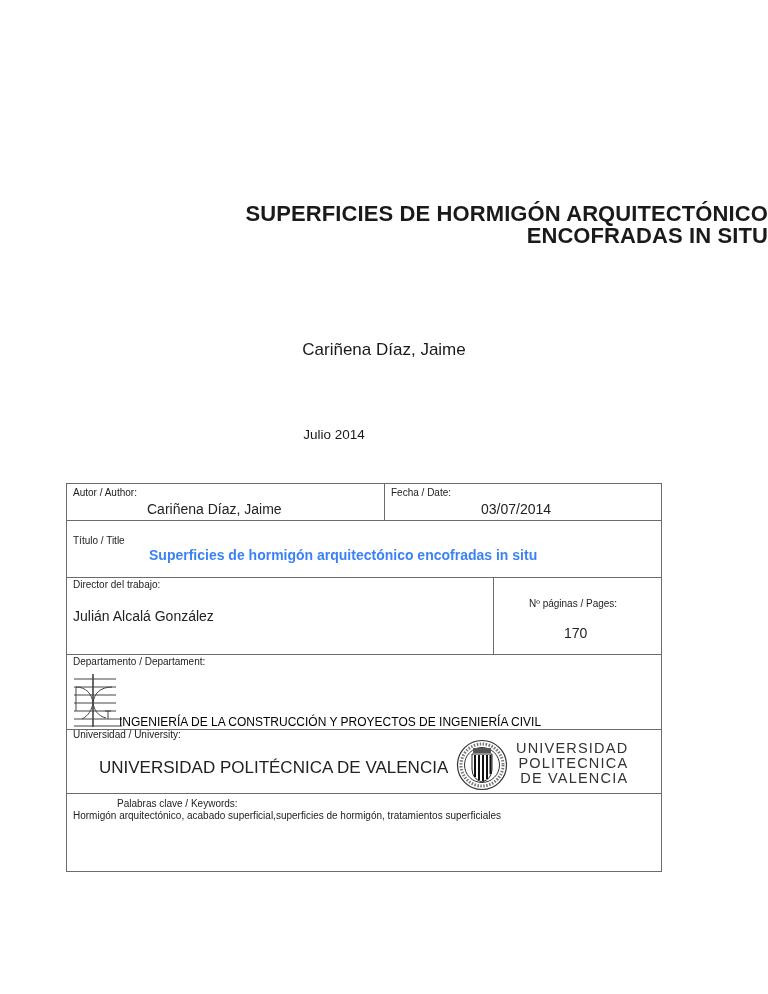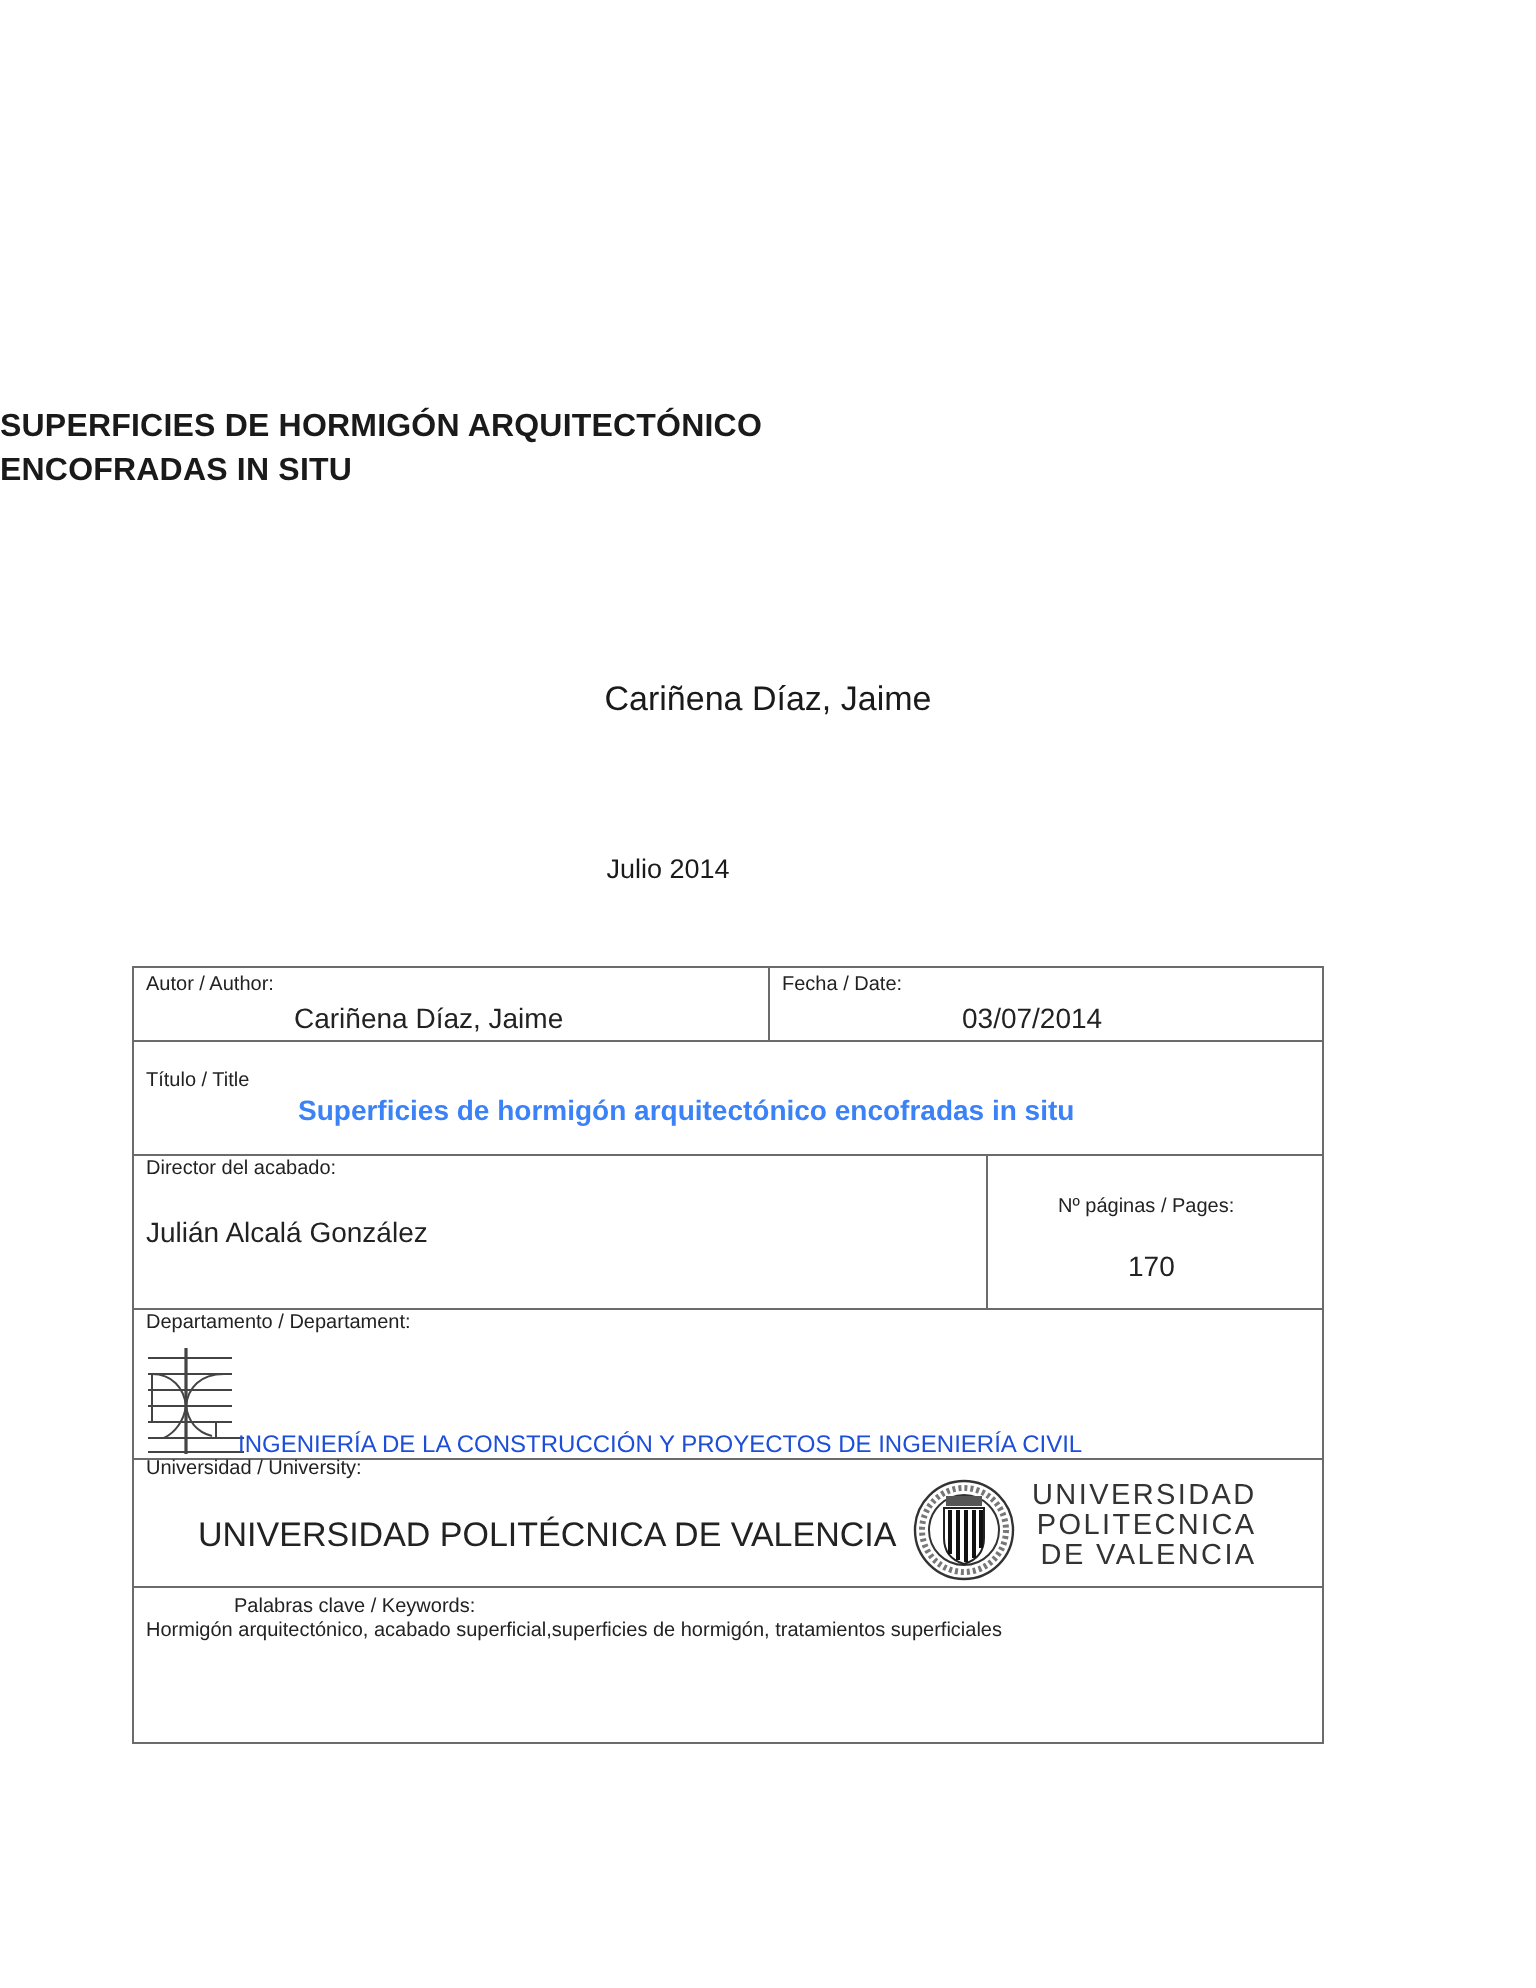--- a/index.html
+++ b/index.html
@@ -2,38 +2,38 @@
 <html><head>
   <meta charset="utf-8">
   <style>
     html, body { margin: 0; padding: 0; background: #ffffff; }
     body {
       width: 768px; height: 994px; position: relative; overflow: hidden;
       font-family: "Liberation Sans", sans-serif; color: #1a1a1a;
     }
     .abs { position: absolute; }
     .title {
-      left: 0; width: 768px; text-align: left; top: 203px;
-      font-weight: bold; font-size: 16px; line-height: 22px; letter-spacing: 0.1px;
+      left: 0; width: 768px; text-align: right; top: 203px;
+      font-weight: bold; font-size: 22px; line-height: 22px; letter-spacing: 0.1px;
     }
     .cover-author { left: 0; width: 768px; text-align: center; top: 340px; font-size: 17px; }
     .cover-date { left: 0; width: 668px; text-align: center; top: 427px; font-size: 13.5px; }
 
     .sheet {
       left: 66px; top: 483px; width: 596px; height: 389px;
       border: 1px solid #6b6b6b; box-sizing: border-box;
     }
     .hline { position: absolute; left: 0; width: 100%; height: 0; border-top: 1px solid #6b6b6b; }
     .vline { position: absolute; width: 0; border-left: 1px solid #6b6b6b; }
 
     .lbl { position: absolute; font-size: 10px; color: #222; white-space: nowrap; }
     .val { position: absolute; font-size: 14px; color: #222; white-space: nowrap; }
     .val-bold { position: absolute; font-size: 14px; font-weight: bold; color: #3b82f6; white-space: nowrap; }
     .val-upper { position: absolute; font-size: 17px; color: #222; white-space: nowrap; }
-    .dept-name { position: absolute; font-size: 12px; color: #1d4ed8; white-space: nowrap; text-align: right; }
+    .dept-name { position: absolute; font-size: 12px; color: #000000; white-space: nowrap; text-align: right; }
     .kw { position: absolute; font-size: 10px; color: #222; white-space: nowrap; }
 
     .logo-text {
       position: absolute; font-size: 14.5px; line-height: 15px; letter-spacing: 1.2px;
       color: #333; font-family: Liberation Sans, sans-serif; white-space: nowrap; text-align: right;
     }
   </style>
 </head>
 <body>
 
@@ -56,21 +56,21 @@
 
   <div class="lbl" style="left:6px; top:3px;">Autor / Author:</div>
   <div class="val" style="left:80px; top:17px;">Cariñena Díaz, Jaime</div>
 
   <div class="lbl" style="left:324px; top:3px;">Fecha / Date:</div>
   <div class="val" style="left:414px; top:17px;">03/07/2014</div>
 
   <div class="lbl" style="left:6px; top:51px;">Título / Title</div>
   <div class="val-bold" style="left:82px; top:63px;">Superficies de hormigón arquitectónico encofradas in situ</div>
 
-  <div class="lbl" style="left:6px; top:95px;">Director del acabado:</div>
+  <div class="lbl" style="left:6px; top:95px;">Director del trabajo:</div>
   <div class="val" style="left:6px; top:124px;">Julián Alcalá González</div>
 
   <div class="lbl" style="left:434px; top:114px;margin-left:28px;">Nº páginas / Pages:</div>
   <div class="val" style="left:497px; top:141px;">170</div>
 
   <div class="lbl" style="left:6px; top:172px;">Departamento / Departament:</div>
   <svg class="abs" style="left:5px; top:190px;" width="50" height="54" viewBox="0 0 50 54">
     <g stroke="#444" stroke-width="1" fill="none">
       <line x1="2" y1="5" x2="44" y2="5"></line>
       <line x1="2" y1="13" x2="44" y2="13"></line>

